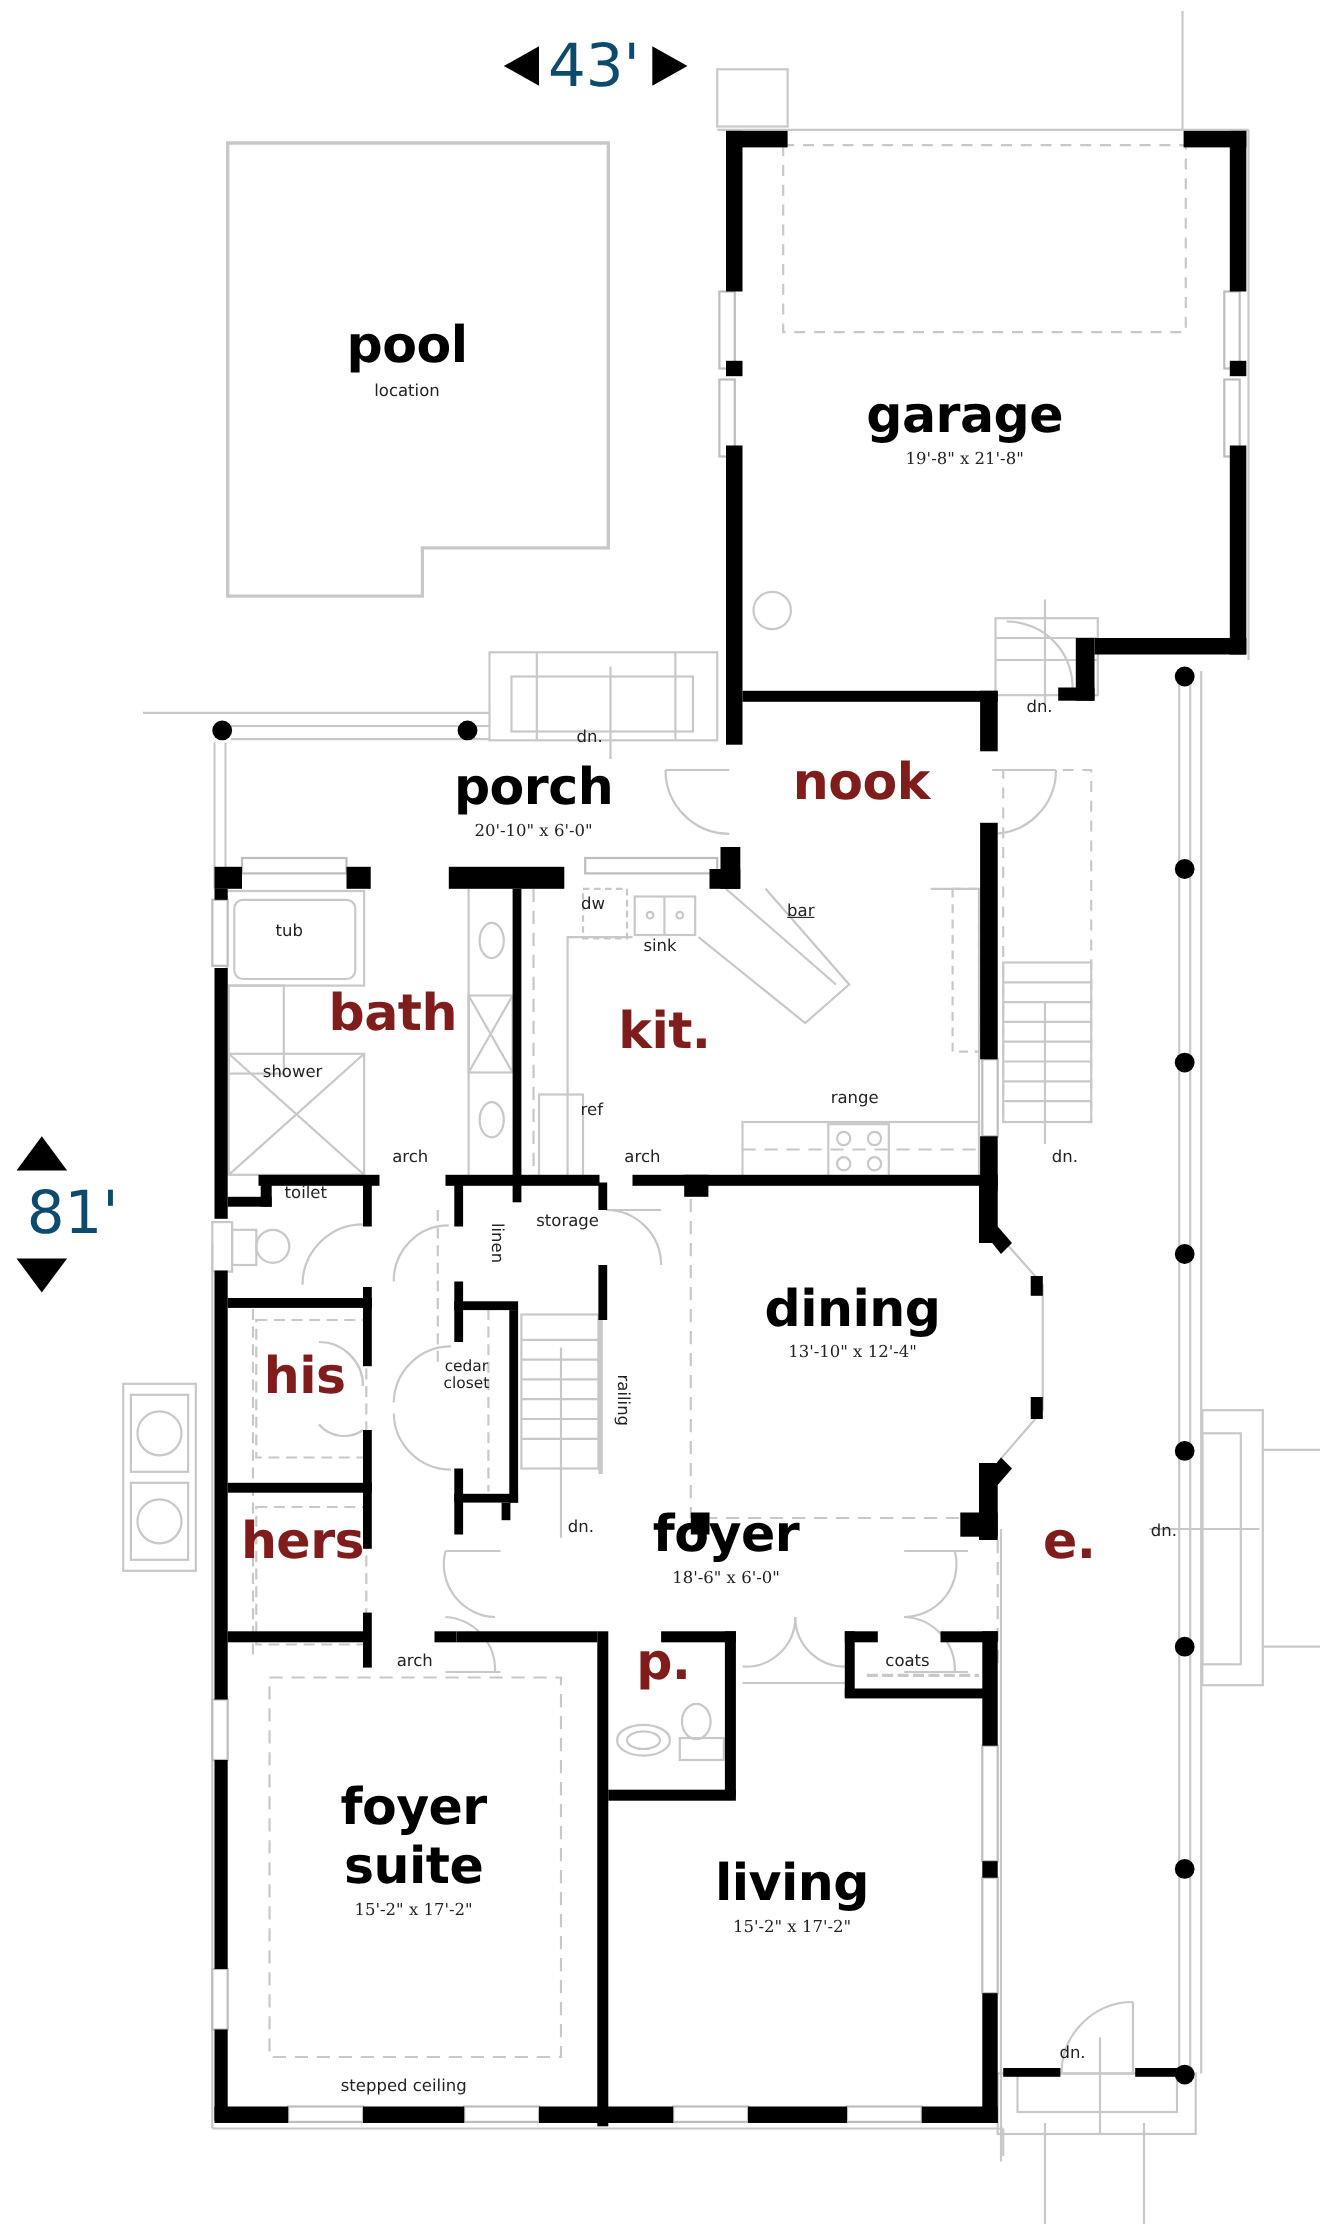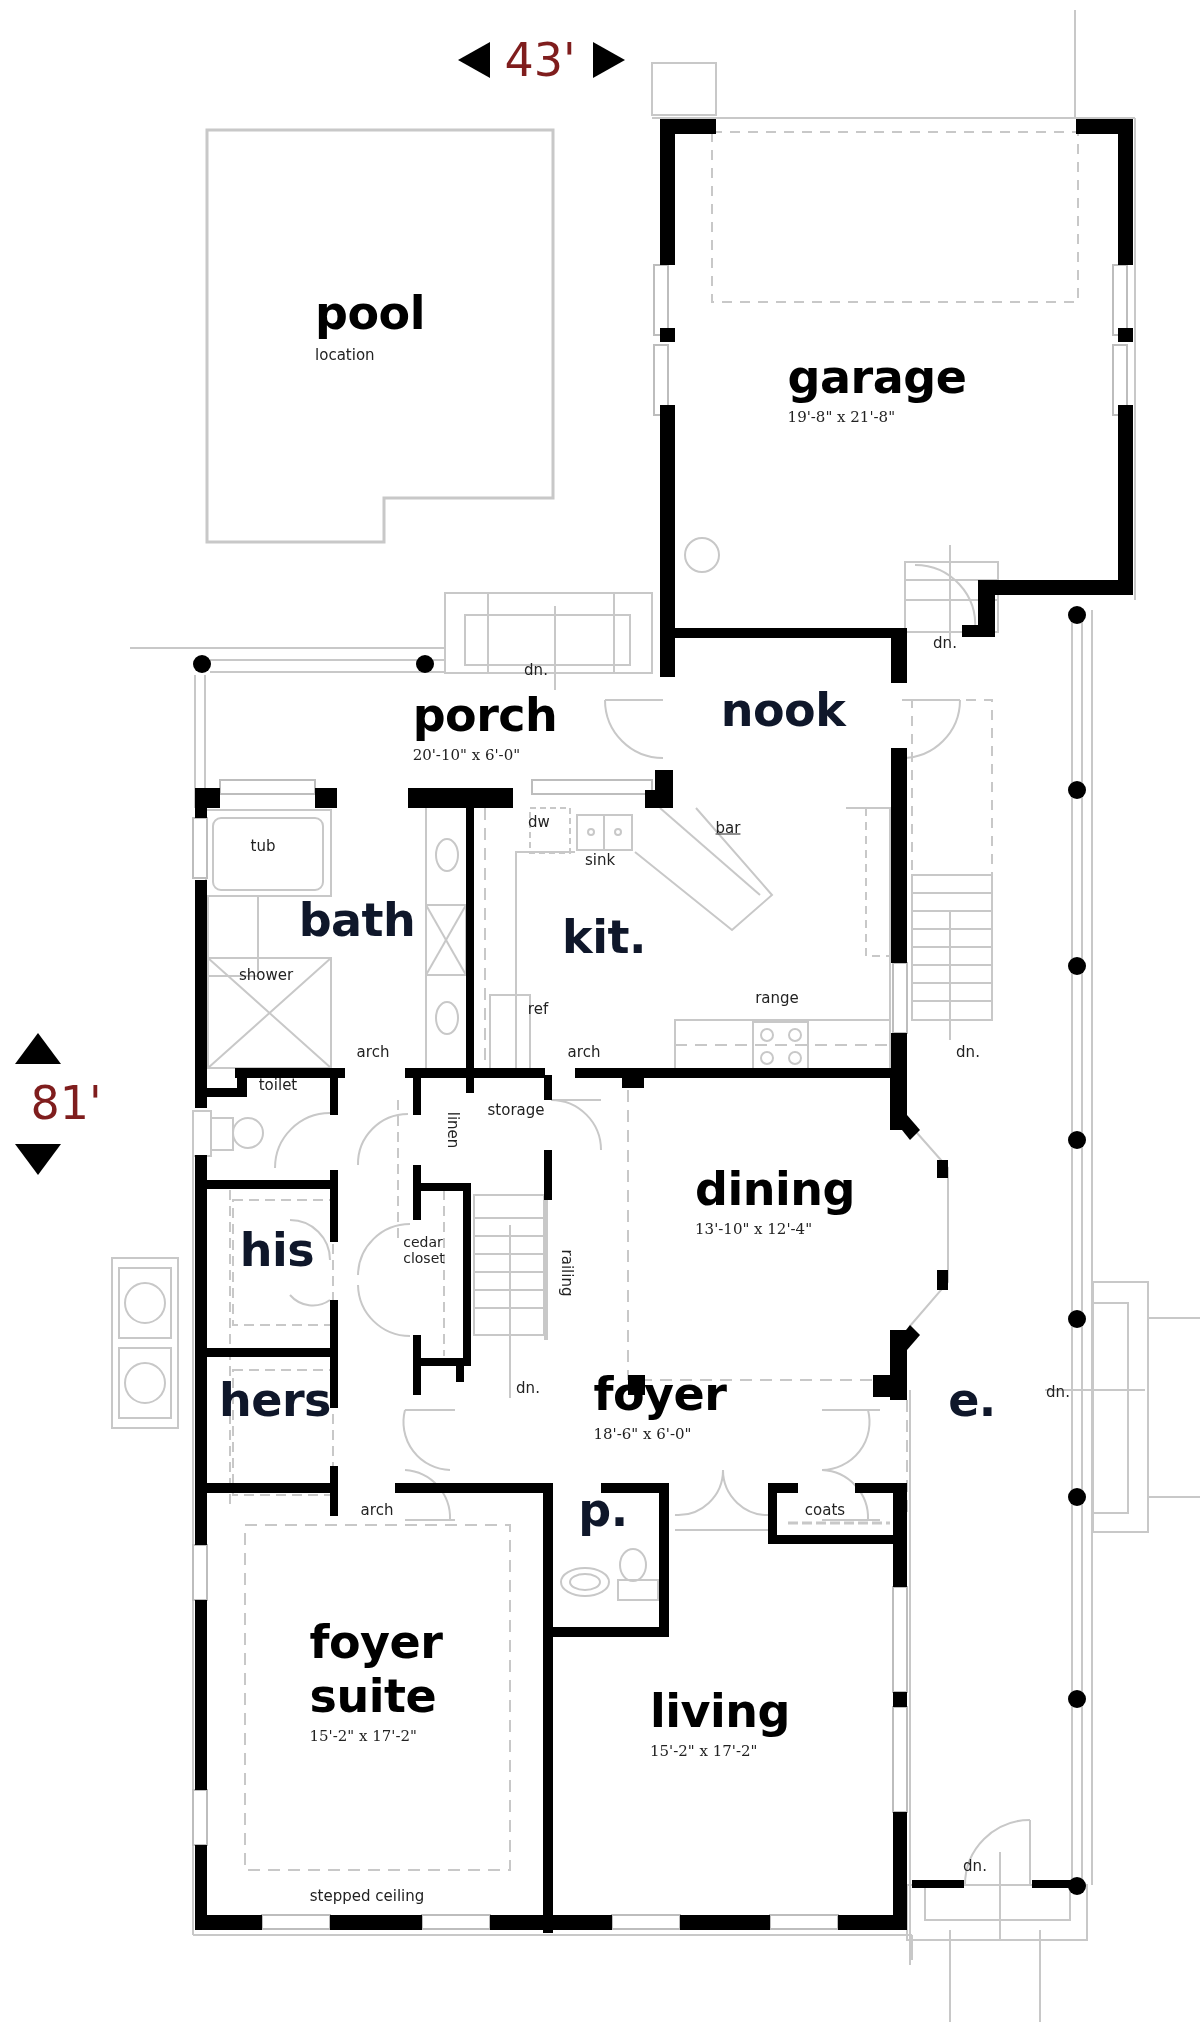--- a/index.html
+++ b/index.html
@@ -1,24 +1,24 @@
 <!DOCTYPE html>
 <html><head>
 <meta charset="utf-8">
 <style>
   html, body { margin: 0; padding: 0; background: #ffffff; }
   body { width: 1200px; height: 2022px; position: relative; overflow: hidden; font-family: "DejaVu Sans", sans-serif; }
   #plan { position: absolute; left: 0; top: 0; width: 1200px; height: 2022px; }
-  .lbl { position: absolute; transform: translate(-50%, -50%); white-space: nowrap; color: #0f172a; line-height: 1; text-align: center; }
+  .lbl { position: absolute; transform: translate(-50%, -50%); white-space: nowrap; color: #7f1d1d; line-height: 1; text-align: center; }
   .room { font-family: "DejaVu Sans", sans-serif; font-weight: bold; font-size: 46px; letter-spacing: -0.5px; }
   .dim { font-family: "DejaVu Serif", serif; font-size: 15px; color: #222; margin-top: 4px; }
   .small { font-family: "DejaVu Sans", sans-serif; font-size: 15px; color: #222; }
-  .overall { font-family: "DejaVu Sans", sans-serif; font-size: 46px; font-weight: normal; color: #7f1d1d; }
+  .overall { font-family: "DejaVu Sans", sans-serif; font-size: 54px; font-weight: normal; color: #0c4a6e; }
   .vert { transform: translate(-50%, -50%) rotate(90deg); }
-  .room-block { position: absolute; transform: translate(-50%, -50%); text-align: left; }
+  .room-block { position: absolute; transform: translate(-50%, -50%); text-align: center; }
 </style>
 </head>
 <body>
 
 <svg id="plan" viewBox="0 0 1200 2022" xmlns="http://www.w3.org/2000/svg">
 
   <g fill="#000">
     <polygon points="458,60 490,42 490,78"></polygon>
     <polygon points="625,60 593,42 593,78"></polygon>
   </g>

